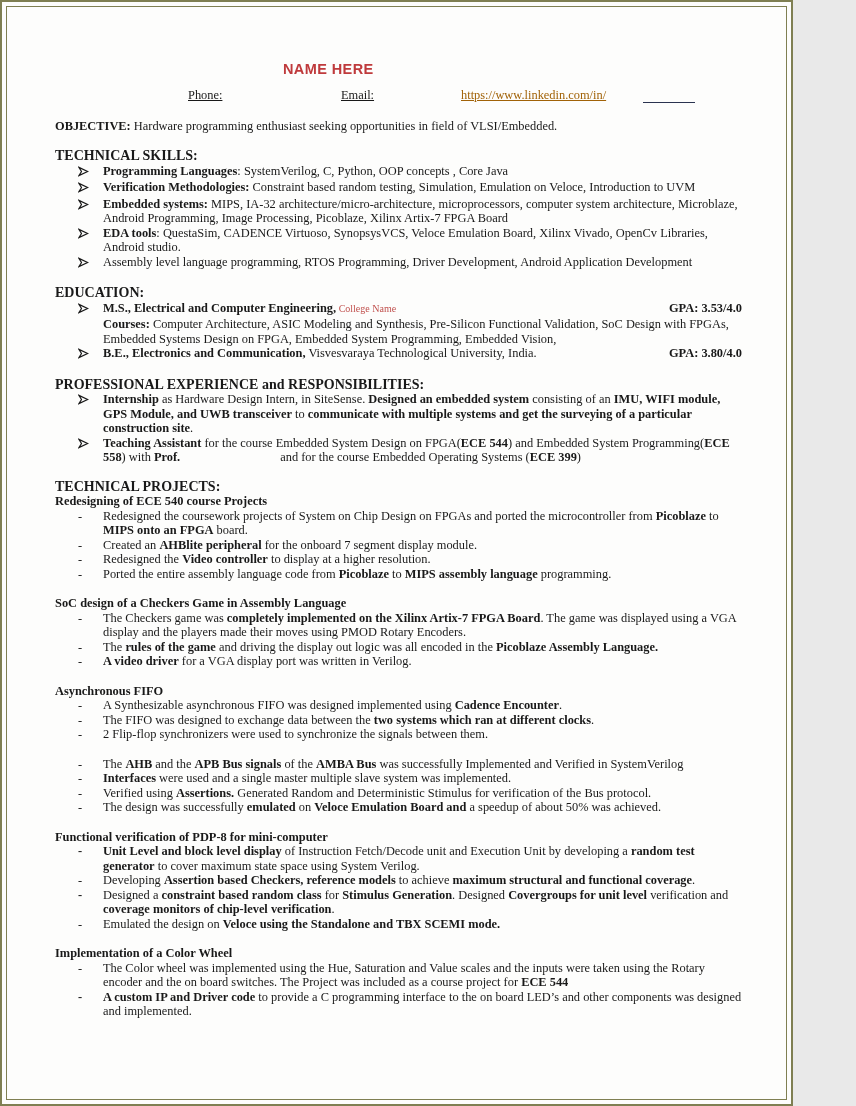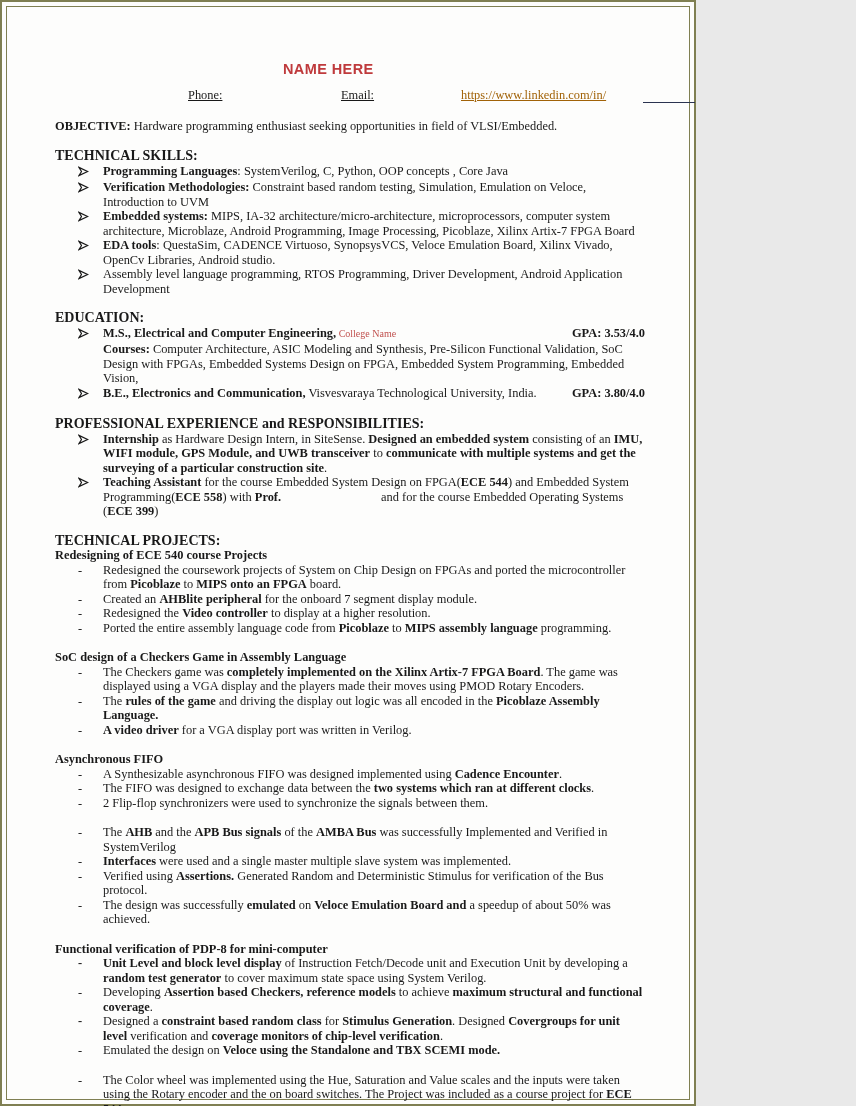--- a/index.html
+++ b/index.html
@@ -1,18 +1,18 @@
 <!DOCTYPE html>
 <html><head>
 <meta charset="utf-8">
 <style>
   html,body{margin:0;padding:0;background:#e9e9e9;}
   .page{
     position:relative;
-    width:696px;height:1106px;
+    width:793px;height:1106px;
     background:#fdfdfc;
     font-family:"Liberation Serif","DejaVu Serif",serif;
     font-size:12.4px;
     color:#191919;
     overflow:hidden;
   }
   .frame-outer{position:absolute;inset:0;border:2px solid #7f7f52;pointer-events:none;}
   .frame-inner{position:absolute;inset:6px;border:1px solid #7f7f52;pointer-events:none;}
 
   
@@ -224,20 +224,21 @@
             <div class="item">
               <span class="marker dash bold-dash">-</span>
               <span class="runs"><span>Designed a </span><span class="b">constraint based random class</span><span> for </span><span class="b">Stimulus Generation</span><span>. Designed </span><span class="b">Covergroups for unit level</span><span> verification and </span><span class="b">coverage monitors of chip-level verification</span><span>.</span></span>
             </div>
             <div class="item">
               <span class="marker dash">-</span>
               <span class="runs"><span>Emulated the design on </span><span class="b">Veloce using the Standalone and TBX SCEMI mode.</span></span>
             </div>
           </div>
           <div class="group">
+            <div class="subheading"><span class="b">Implementation of a Color Wheel</span></div>
             <div class="item">
               <span class="marker dash">-</span>
               <span class="runs"><span>The Color wheel was implemented using the Hue, Saturation and Value scales and the inputs were taken using the Rotary encoder and the on board switches. The Project was included as a course project for </span><span class="b">ECE 544</span></span>
             </div>
             <div class="item">
               <span class="marker dash bold-dash">-</span>
               <span class="runs"><span class="b">A custom IP and Driver code</span><span> to provide a C programming interface to the on board LED’s and other components was designed and implemented.</span></span>
             </div>
           </div>
         </section>

